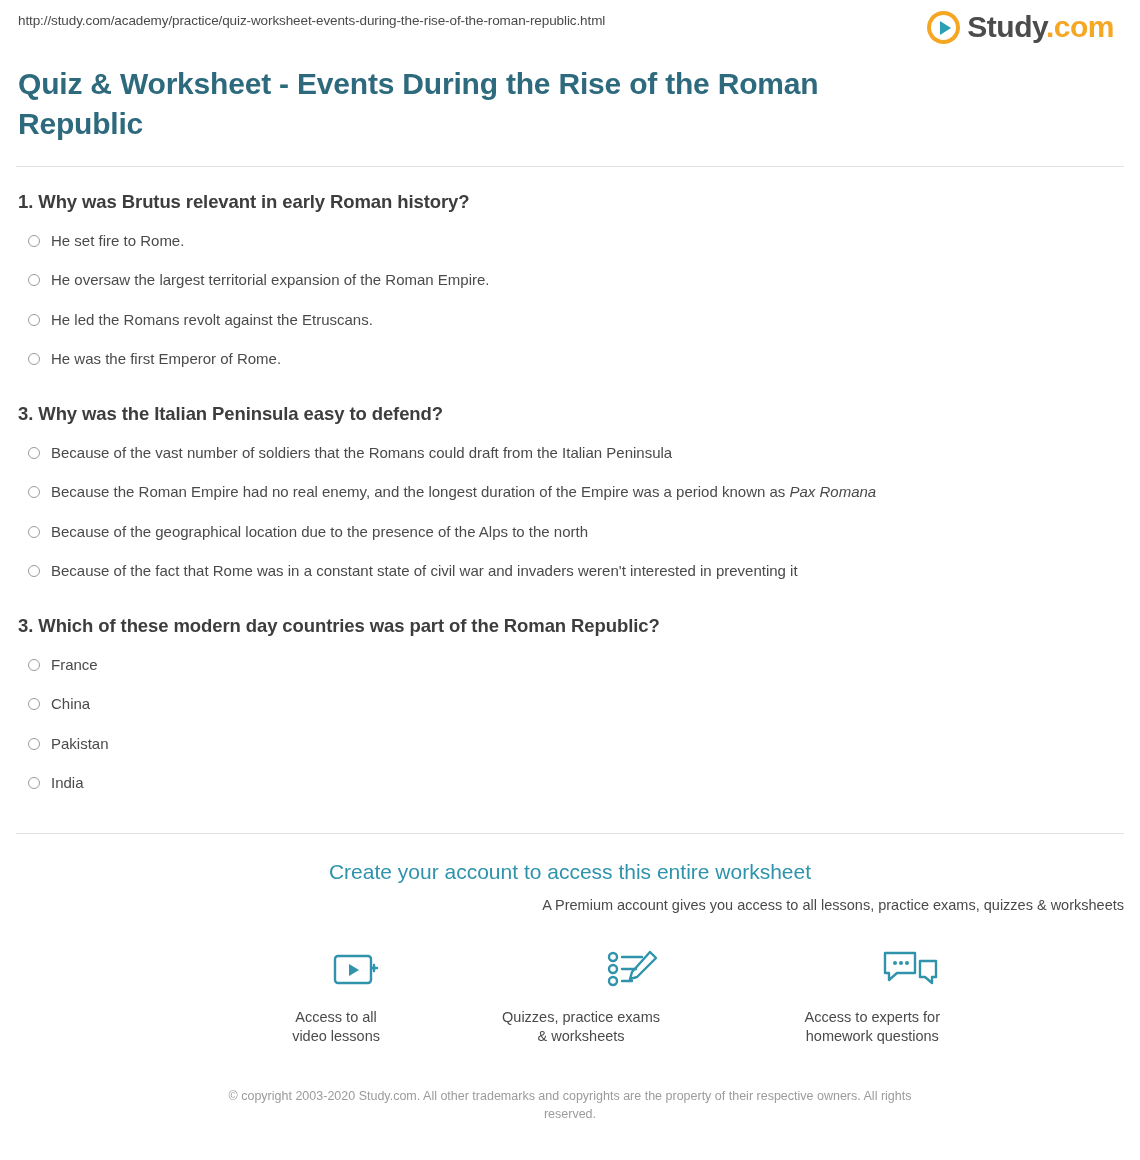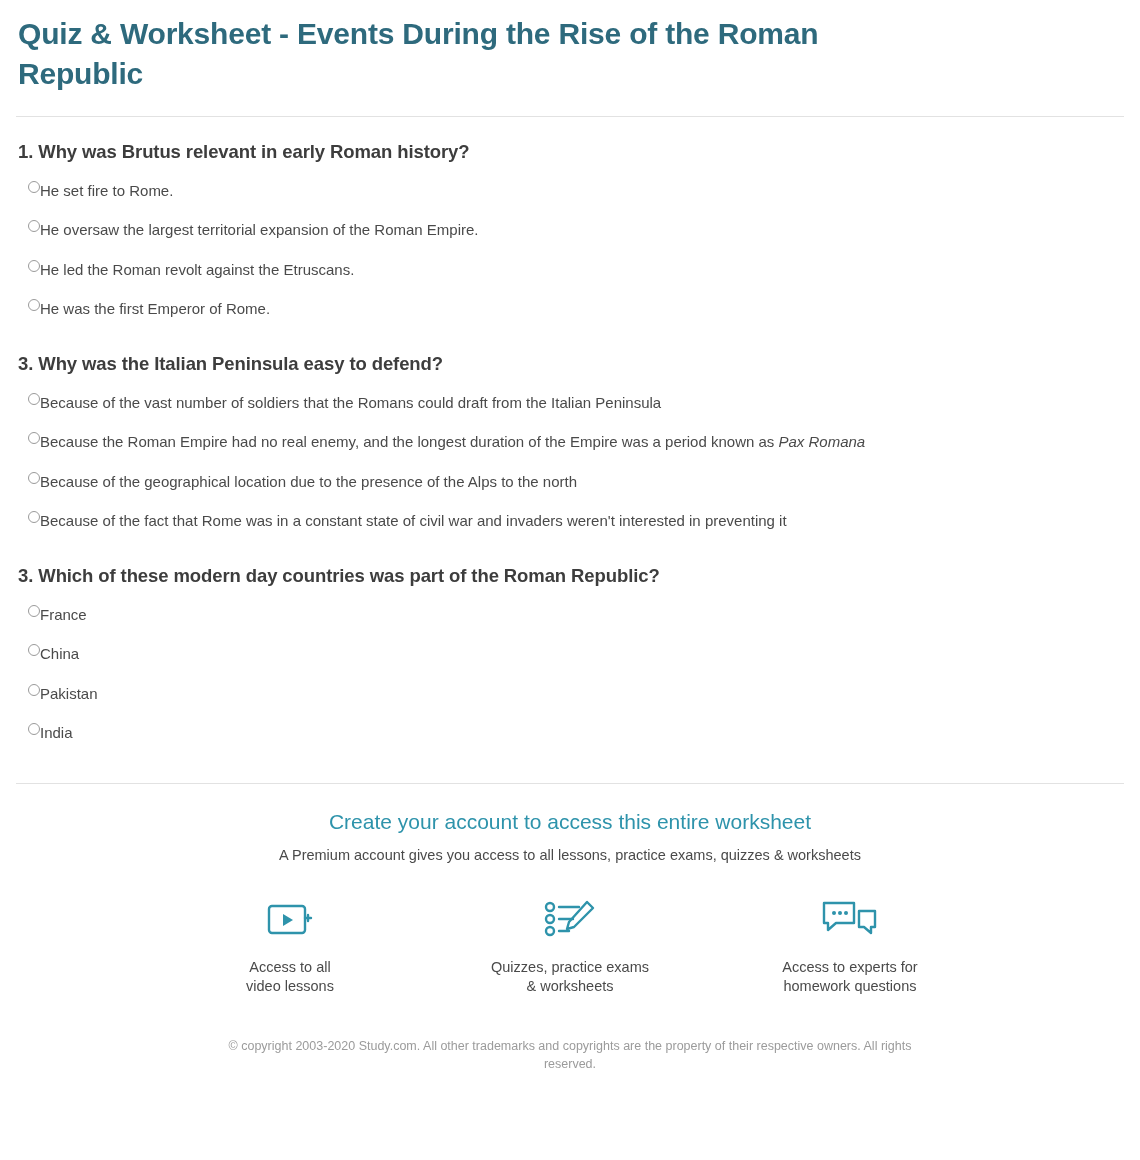--- a/index.html
+++ b/index.html
@@ -99,20 +99,22 @@
   .q-text {
     font-size: 18.5px;
     font-weight: 700;
     color: #3d3d3d;
     margin: 0 0 8px 2px;
     letter-spacing: -0.1px;
   }
   .answers { margin: 0; padding: 0; list-style: none; }
   .answer {
     display: flex;
+    align-items: center;
+    gap: 11px;
     padding: 10px 0 10px 12px;
     font-size: 15px;
     color: #4a4a4a;
   }
   .radio {
     width: 12px;
     height: 12px;
     border-radius: 50%;
     border: 1px solid #9b9b9b;
     background: #fff;
@@ -135,32 +137,33 @@
   .promo-title {
     font-size: 21px;
     color: #2e93ab;
     margin: 0;
     font-weight: 400;
   }
   .promo-sub {
     font-size: 14.5px;
     color: #4a4a4a;
     margin: 13px 0 0 0;
+    text-align: right;
   }
   .features {
     display: flex;
     justify-content: center;
     gap: 100px;
     margin-top: 32px;
   }
   .feature {
     width: 180px;
     display: flex;
     flex-direction: column;
-    align-items: center;
+    align-items: flex-end;
   }
   .feature-icon { height: 52px; display: flex; align-items: center; justify-content: center; }
   .feature-label {
     margin-top: 11px;
     font-size: 14.5px;
     color: #4a4a4a;
     line-height: 1.35;
     text-align: center;
   }
   .copyright {
@@ -170,38 +173,45 @@
     font-size: 12.5px;
     color: #9b9b9b;
     line-height: 1.45;
   }
 </style>
 </head>
 <body>
 
 <div class="page">
 
+  <div class="topbar">
+    <div class="url">http://study.com/academy/practice/quiz-worksheet-events-during-the-rise-of-the-roman-republic.html</div>
+    <div class="logo">
+      <span class="logo-mark"></span>
+      <span class="logo-text"><span>Study</span><span class="dot">.com</span></span>
+    </div>
+  </div>
 
   <h1 class="title">Quiz &amp; Worksheet - Events During the Rise of the Roman Republic</h1>
   <hr class="hr">
 
   <div class="question-block">
     <p class="q-text">1. Why was Brutus relevant in early Roman history?</p>
     <ul class="answers">
       <li class="answer">
         <span class="radio"></span>
         <span class="answer-text">He set fire to Rome.</span>
       </li>
       <li class="answer">
         <span class="radio"></span>
         <span class="answer-text">He oversaw the largest territorial expansion of the Roman Empire.</span>
       </li>
       <li class="answer">
         <span class="radio"></span>
-        <span class="answer-text">He led the Roman revolt against the Etruscans.</span>
+        <span class="answer-text">He led the Romans revolt against the Etruscans.</span>
       </li>
       <li class="answer">
         <span class="radio"></span>
         <span class="answer-text">He was the first Emperor of Rome.</span>
       </li>
     </ul>
   </div>
 
   <div class="question-block">
     <p class="q-text">3. Why was the Italian Peninsula easy to defend?</p>

